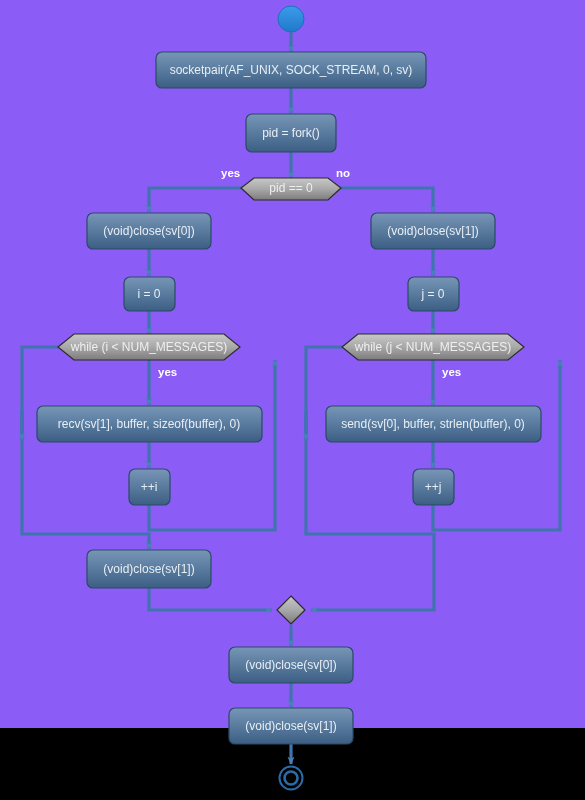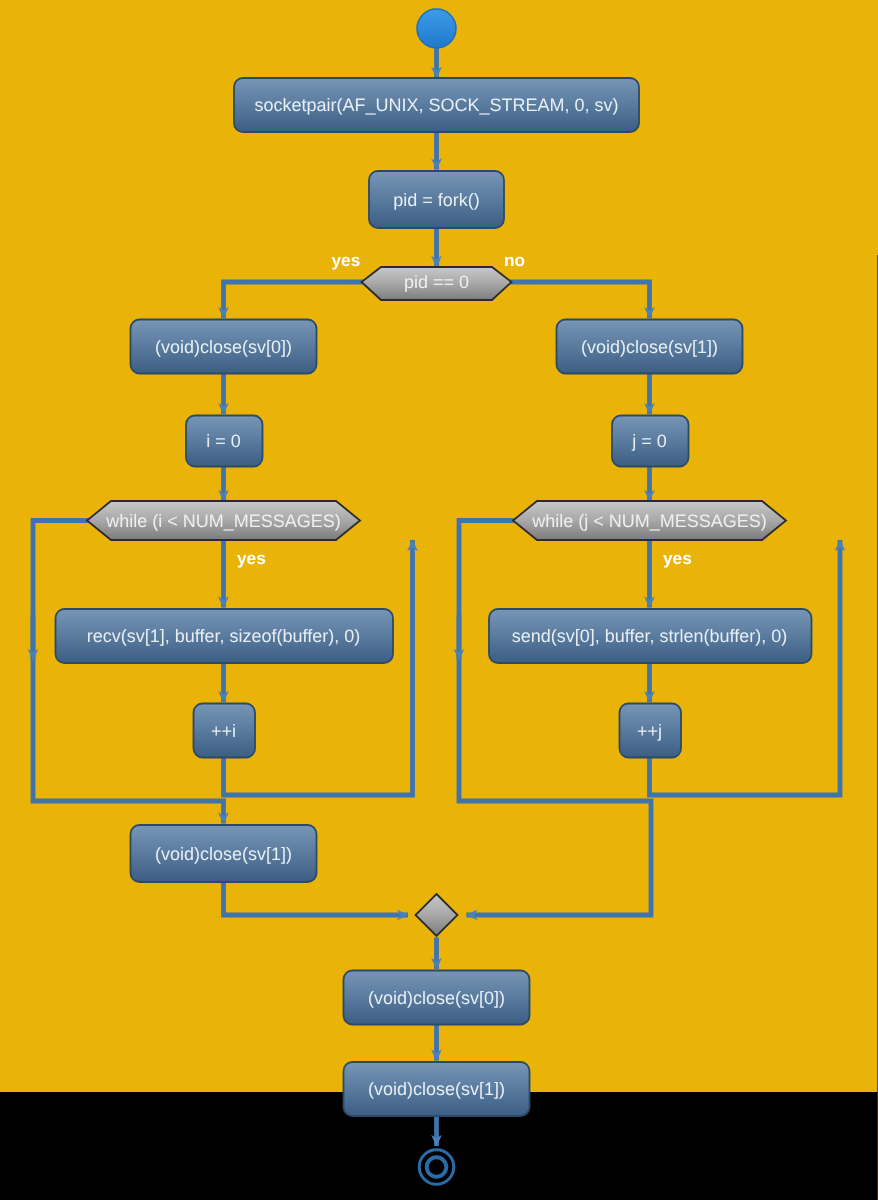--- a/index.html
+++ b/index.html
@@ -1,18 +1,18 @@
 <!DOCTYPE html>
 <html><head>
 <meta charset="utf-8">
 <style>
   html,body{margin:0;padding:0;background:#000;}
   body{width:585px;height:800px;overflow:hidden;
        font-family:"Liberation Sans","DejaVu Sans",sans-serif;}
-  #stage{position:relative;width:585px;height:728px;background:#eab308;}
+  #stage{position:relative;width:585px;height:728px;background:#8b5cf6;}
   svg{display:block;}
   .node-label{fill:#e8eef5;font-family:"Liberation Sans","DejaVu Sans",sans-serif;
               font-size:12px;text-anchor:middle;dominant-baseline:middle;}
   .dec-label{fill:#efefef;font-family:"Liberation Sans","DejaVu Sans",sans-serif;
              font-size:12px;text-anchor:middle;dominant-baseline:middle;}
   .edge-label{fill:#ffffff;font-family:"Liberation Sans","DejaVu Sans",sans-serif;
               font-size:11.5px;font-weight:bold;dominant-baseline:middle;}
 </style>
 </head>
 <body>

